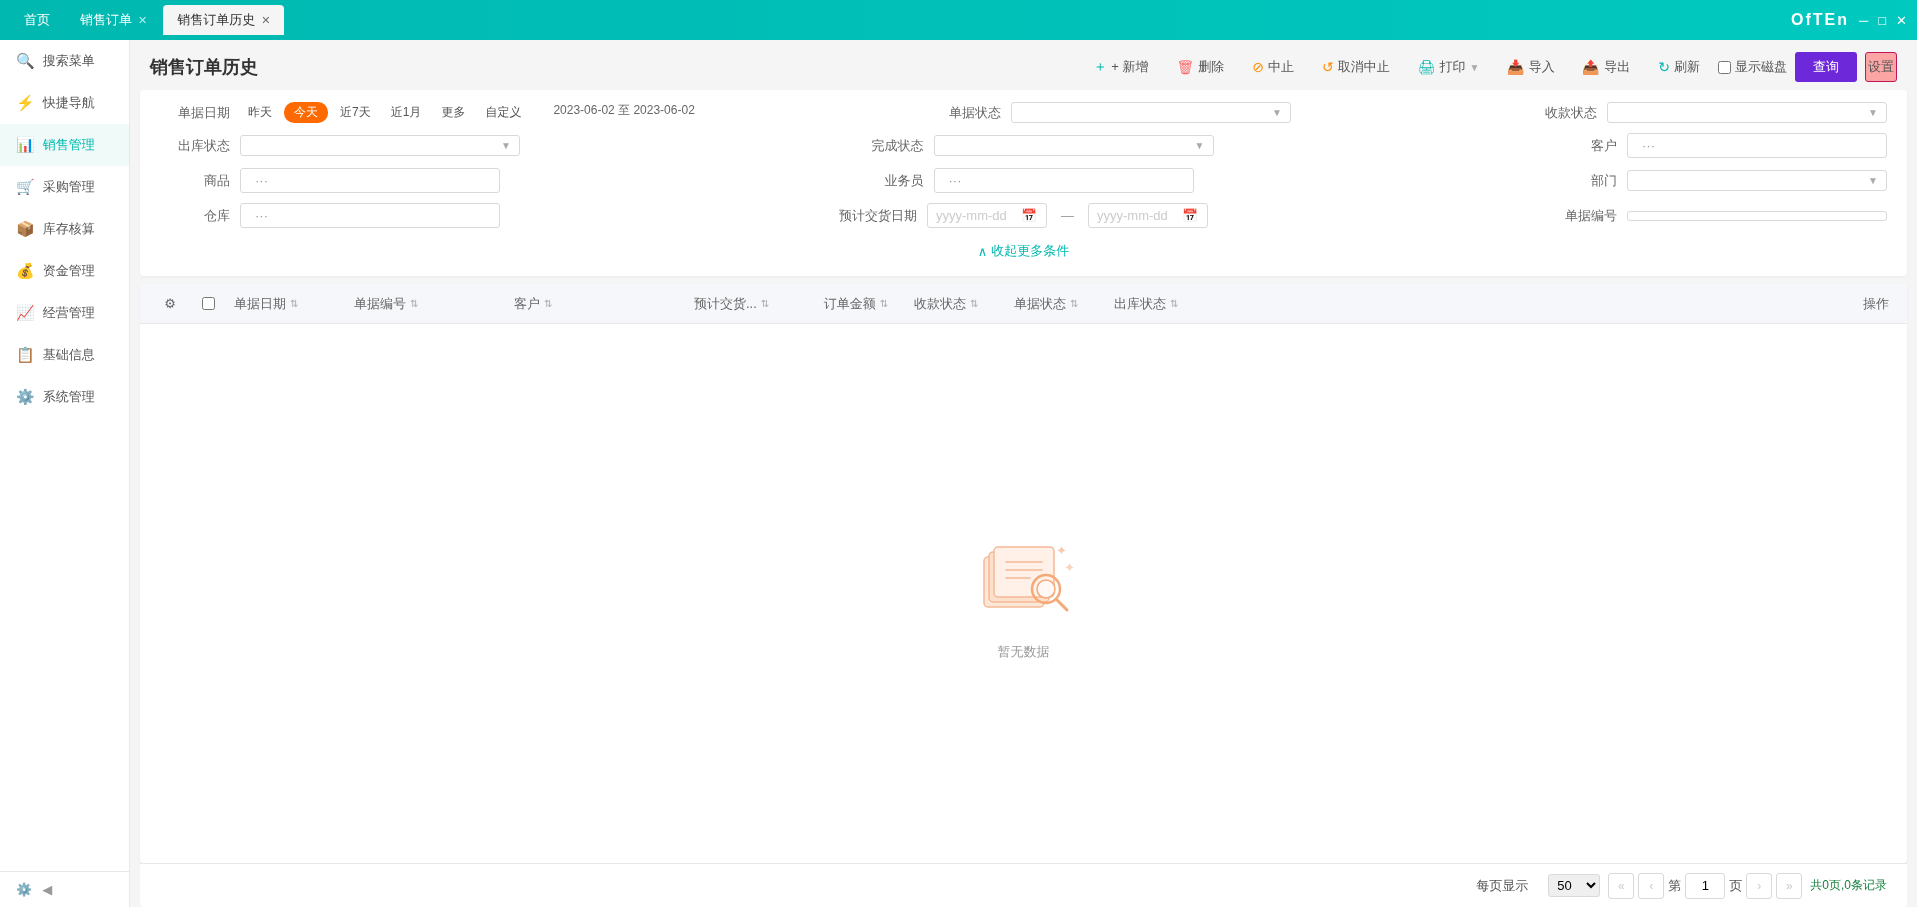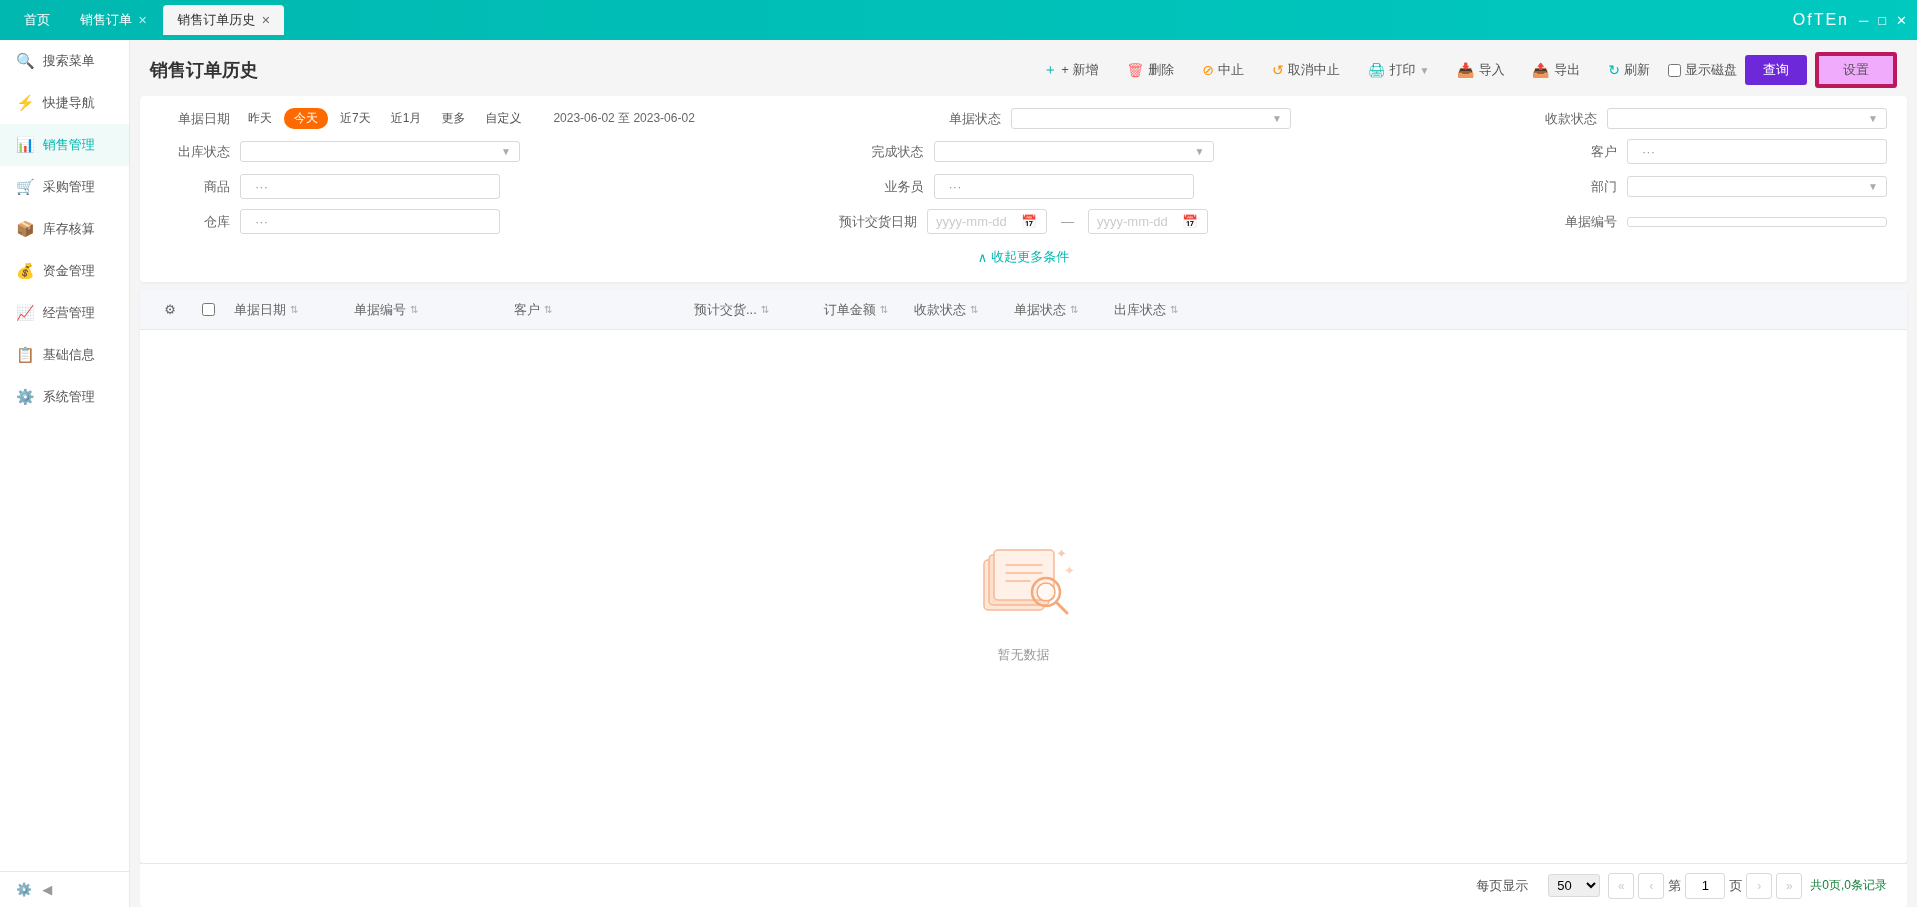--- a/index.html
+++ b/index.html
@@ -36,21 +36,21 @@
       cursor: pointer;
       opacity: 0.7;
     }
     .top-right {
       margin-left: auto;
       display: flex;
       align-items: center;
       gap: 10px;
       color: #fff;
     }
-    .brand-text { font-size: 16px; font-weight: normal; color: #fff; letter-spacing: 2px; }
+    .brand-text { font-size: 16px; font-weight: bold; color: #fff; letter-spacing: 2px; }
 
     
     .main-layout {
       display: flex;
       flex: 1;
       overflow: hidden;
     }
 
     
     .sidebar {
@@ -125,24 +125,24 @@
     .btn-query {
       background: #6d28d9;
       color: #fff;
       border: none;
       padding: 6px 18px;
       border-radius: 3px;
       cursor: pointer;
       font-size: 13px;
     }
     .btn-setting {
-      background: #f0abfc;
+      background: #fca5a5;
       color: #555;
-      border: 4px solid #be185d;
-      padding: 5px 24px;
+      border: 1px solid #be185d;
+      padding: 5px 2px;
       border-radius: 3px;
       cursor: pointer;
       font-size: 13px;
     }
     .checkbox-label { display: flex; align-items: center; gap: 4px; color: #555; font-size: 13px; cursor: pointer; }
 
     
     .filter-panel {
       background: #fff;
       margin: 0 10px 8px 10px;
@@ -158,21 +158,20 @@
     }
     .filter-row:last-child { margin-bottom: 0; }
     .filter-label {
       color: #666;
       min-width: 70px;
       text-align: right;
       font-size: 13px;
     }
     .date-filter {
       display: flex;
-      align-items: center;
       gap: 4px;
     }
     .date-btn {
       padding: 2px 8px;
       border: none;
       background: none;
       cursor: pointer;
       color: #555;
       font-size: 12px;
       border-radius: 3px;
@@ -596,20 +595,23 @@
           <span class="sort-icon">⇅</span>
         </div>
         <div class="th bill-status">
           <span>单据状态</span>
           <span class="sort-icon">⇅</span>
         </div>
         <div class="th out-status">
           <span>出库状态</span>
           <span class="sort-icon">⇅</span>
         </div>
+        <div class="th ops">
+          <span>操作</span>
+        </div>
       </div>
 
       <div class="empty-state">
         <svg class="empty-svg" width="120" height="100" viewBox="0 0 120 100">
 
           <rect x="20" y="30" width="60" height="50" rx="4" fill="#fde8d8" stroke="#f5b896" stroke-width="1.5"></rect>
           <rect x="25" y="25" width="60" height="50" rx="4" fill="#fde0cc" stroke="#f5b896" stroke-width="1.5"></rect>
           <rect x="30" y="20" width="60" height="50" rx="4" fill="#fff0e8" stroke="#f5b896" stroke-width="1.5"></rect>
           <line x1="42" y1="35" x2="78" y2="35" stroke="#f5b896" stroke-width="1.5" stroke-linecap="round"></line>
           <line x1="42" y1="43" x2="78" y2="43" stroke="#f5b896" stroke-width="1.5" stroke-linecap="round"></line>

